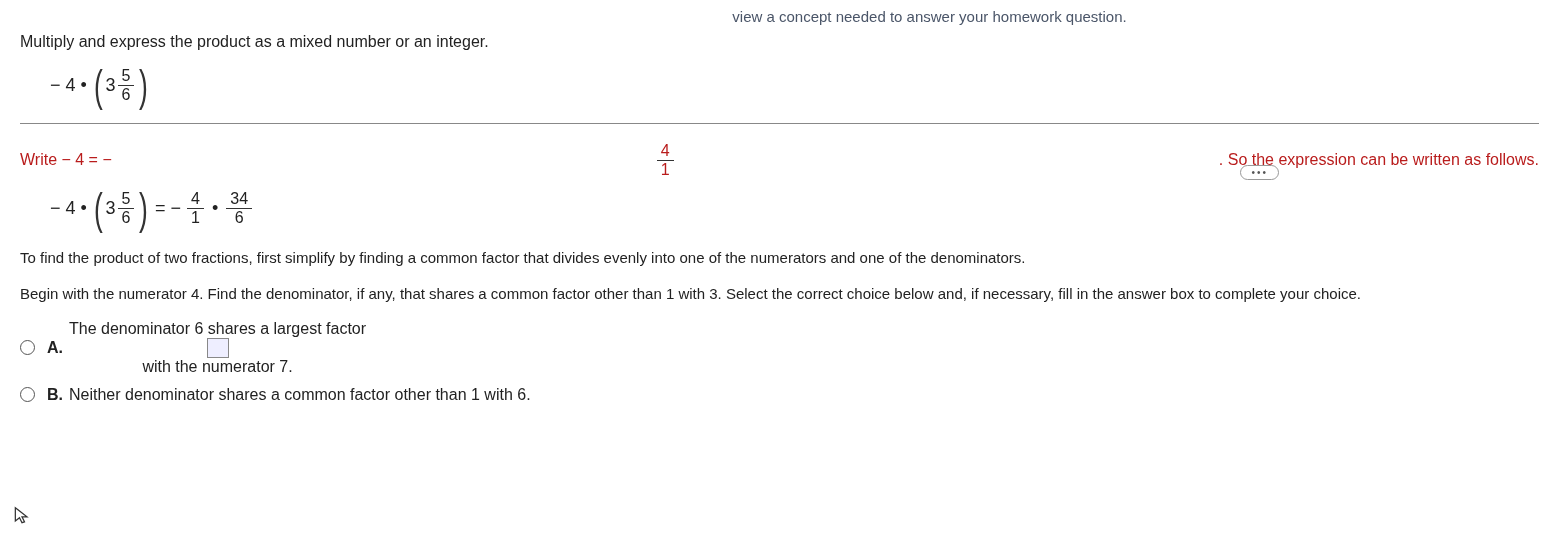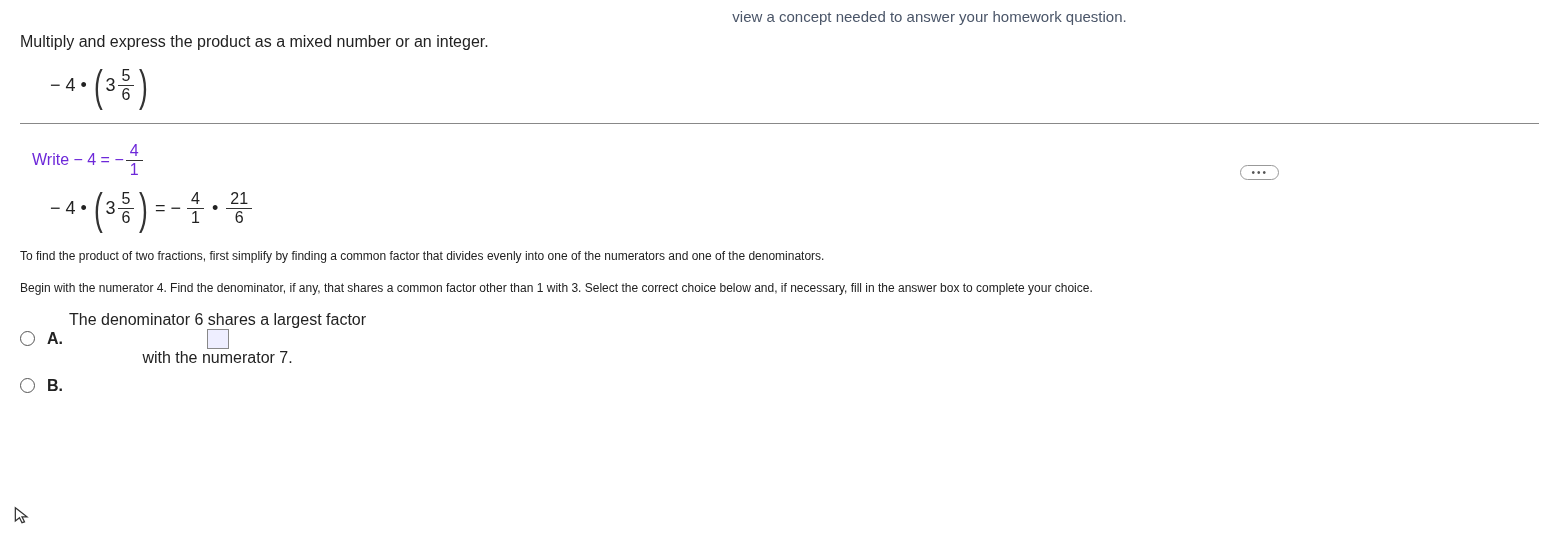--- a/index.html
+++ b/index.html
@@ -85,30 +85,31 @@
       border: 1px solid #999;
       border-radius: 12px;
       padding: 1px 10px;
       background: #fff;
       font-size: 10px;
       letter-spacing: 2px;
       color: #555;
       cursor: pointer;
     }
     .step-text {
-      color: #6d28d9;
-      font-size: 16px;
-      margin: 18px 0 12px 12px;
+      color: #b91c1c;
+      font-size: 16px;
+      margin: 18px 0 12px 0;
       display: flex;
       align-items: center;
       flex-wrap: wrap;
+      justify-content: space-between;
     }
     .para {
       color: #222;
-      font-size: 12px;
+      font-size: 15px;
       margin: 14px 0;
       line-height: 1.5;
     }
     .choices {
       margin-top: 14px;
     }
     .choice {
       display: flex;
       align-items: center;
       margin: 10px 0;
@@ -174,61 +175,63 @@
 
   <hr class="divider">
   <button class="dots-btn">•••</button>
 
   <div class="step-text">
     <span>Write  − 4 = −</span>
     <span class="fraction">
       <span class="num">4</span>
       <span class="den">1</span>
     </span>
+    <span>. So the expression can be written as follows.</span>
   </div>
 
   <div class="math-expr">
     <span style="margin-right:4px;">− 4 •</span>
     <span class="paren">(</span>
     <span class="mixed">
       <span>3</span>
       <span class="fraction">
         <span class="num">5</span>
         <span class="den">6</span>
       </span>
     </span>
     <span class="paren">)</span>
     <span style="margin:0 4px;"> = −</span>
     <span class="fraction">
       <span class="num">4</span>
       <span class="den">1</span>
     </span>
     <span style="margin:0 6px;">•</span>
     <span class="fraction">
-      <span class="num">21</span>
+      <span class="num">34</span>
       <span class="den">6</span>
     </span>
   </div>
 
   <div class="para">To find the product of two fractions, first simplify by finding a common factor that divides evenly into one of the numerators and one of the denominators.</div>
   <div class="para">Begin with the numerator 4. Find the denominator, if any, that shares a common factor other than 1 with 3. Select the correct choice below and, if necessary, fill in the answer box to complete your choice.</div>
 
   <div class="choices">
     <div class="choice">
       <span class="radio"></span>
       <span class="choice-label">A.</span>
       <span class="inline-flex">
         <span>The denominator 6 shares a largest factor</span>
         <span class="answer-box"></span>
         <span>with the numerator 7.</span>
       </span>
     </div>
     <div class="choice">
       <span class="radio"></span>
       <span class="choice-label">B.</span>
+      <span>Neither denominator shares a common factor other than 1 with 6.</span>
     </div>
   </div>
 
   <svg class="cursor-icon" viewBox="0 0 24 24">
     <path d="M4 2 L4 18 L9 14 L12 20 L15 19 L12 13 L18 13 Z" fill="none" stroke="#333" stroke-width="1.5"></path>
   </svg>
 
 </div>
 
 </body></html>

